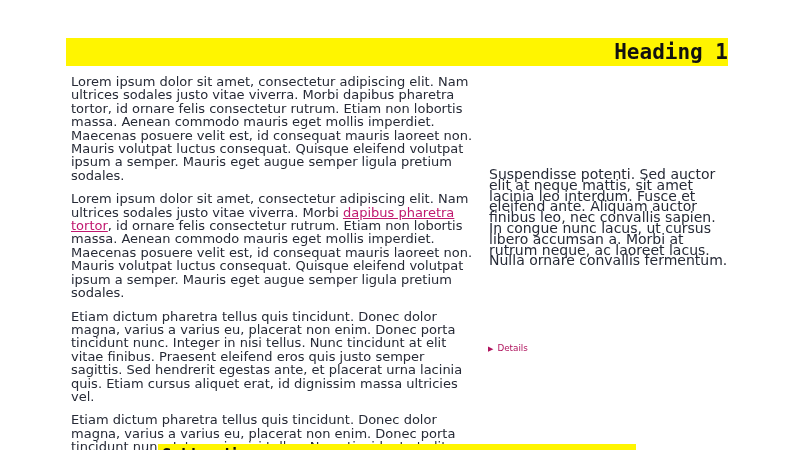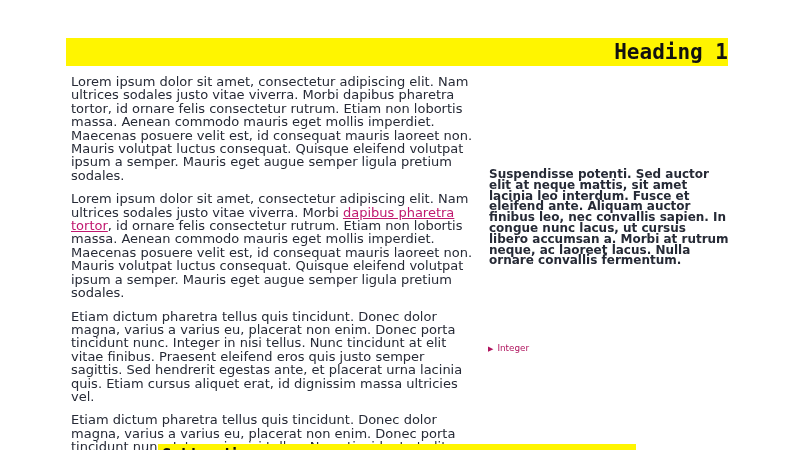--- a/index.html
+++ b/index.html
@@ -45,25 +45,24 @@
       color: #262a36;
     }
     .main a {
       color: #c0186f;
     }
     .aside {
       position: absolute;
       left: 489px;
       top: 169px;
       width: 240px;
-      font-size: 12px;
+      font-size: 14px;
       line-height: 10.8px;
       color: #262a36;
       margin: 0;
-      font-weight: bold;
     }
     .details {
       position: absolute;
       left: 488px;
       top: 343px;
       font-size: 8.8px;
       line-height: 11px;
       color: #b0145e;
       cursor: pointer;
     }
@@ -97,16 +96,16 @@
 <div class="main">
   <p>Lorem ipsum dolor sit amet, consectetur adipiscing elit. Nam ultrices sodales justo vitae viverra. Morbi dapibus pharetra tortor, id ornare felis consectetur rutrum. Etiam non lobortis massa. Aenean commodo mauris eget mollis imperdiet. Maecenas posuere velit est, id consequat mauris laoreet non. Mauris volutpat luctus consequat. Quisque eleifend volutpat ipsum a semper. Mauris eget augue semper ligula pretium sodales.</p>
   <p><span>Lorem ipsum dolor sit amet, consectetur adipiscing elit. Nam ultrices sodales justo vitae viverra. Morbi </span><a href="#">dapibus pharetra tortor</a><span>, id ornare felis consectetur rutrum. Etiam non lobortis massa. Aenean commodo mauris eget mollis imperdiet. Maecenas posuere velit est, id consequat mauris laoreet non. Mauris volutpat luctus consequat. Quisque eleifend volutpat ipsum a semper. Mauris eget augue semper ligula pretium sodales.</span></p>
   <p>Etiam dictum pharetra tellus quis tincidunt. Donec dolor magna, varius a varius eu, placerat non enim. Donec porta tincidunt nunc. Integer in nisi tellus. Nunc tincidunt at elit vitae finibus. Praesent eleifend eros quis justo semper sagittis. Sed hendrerit egestas ante, et placerat urna lacinia quis. Etiam cursus aliquet erat, id dignissim massa ultricies vel.</p>
   <p>Etiam dictum pharetra tellus quis tincidunt. Donec dolor magna, varius a varius eu, placerat non enim. Donec porta tincidunt nunc. Integer in nisi tellus. Nunc tincidunt at elit vitae finibus. Praesent eleifend eros quis justo semper sagittis. Sed hendrerit egestas ante, et placerat urna lacinia quis. Etiam cursus aliquet erat, id dignissim massa ultricies vel.</p>
 </div>
 
 <p class="aside">Suspendisse potenti. Sed auctor elit at neque mattis, sit amet lacinia leo interdum. Fusce et eleifend ante. Aliquam auctor finibus leo, nec convallis sapien. In congue nunc lacus, ut cursus libero accumsan a. Morbi at rutrum neque, ac laoreet lacus. Nulla ornare convallis fermentum.</p>
 
 <div class="details">
-  <span class="tri">▶</span><span>Integer</span>
+  <span class="tri">▶</span><span>Details</span>
 </div>
 
 <h2 class="h2">Subheading</h2>
 
 </body></html>

